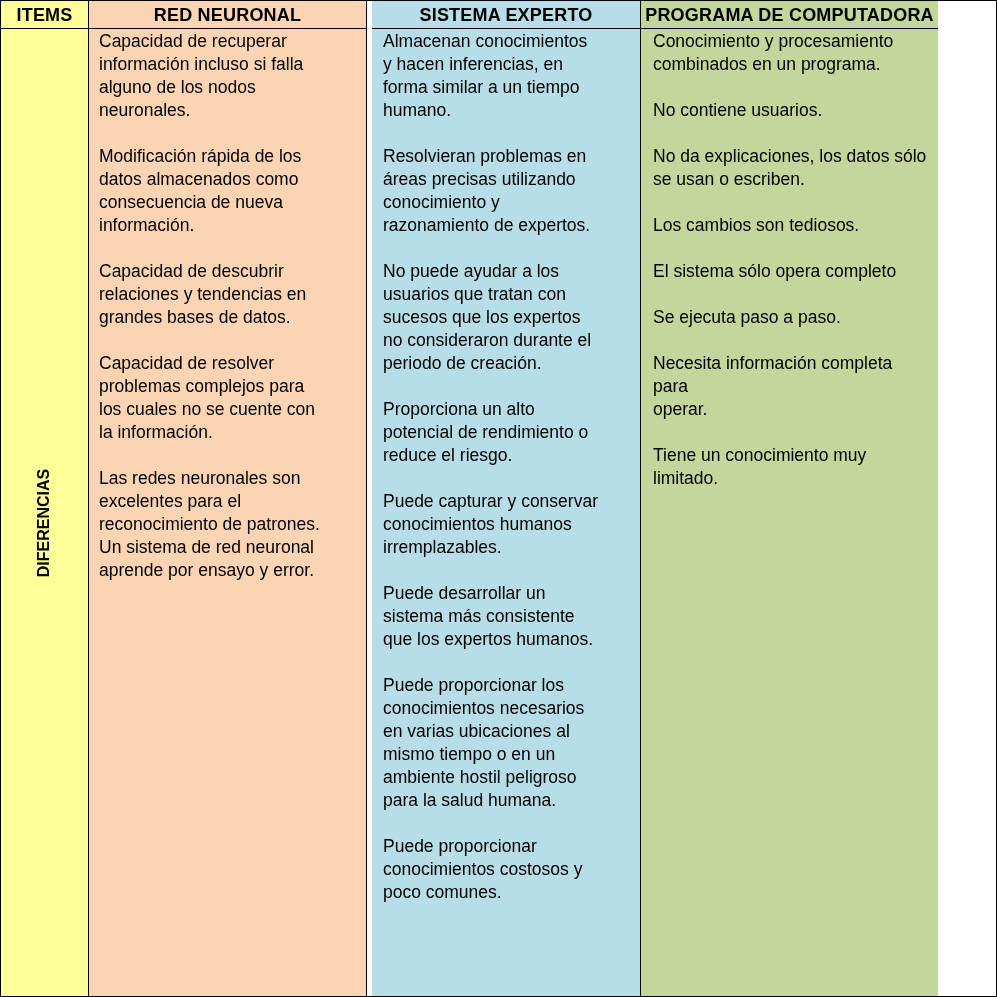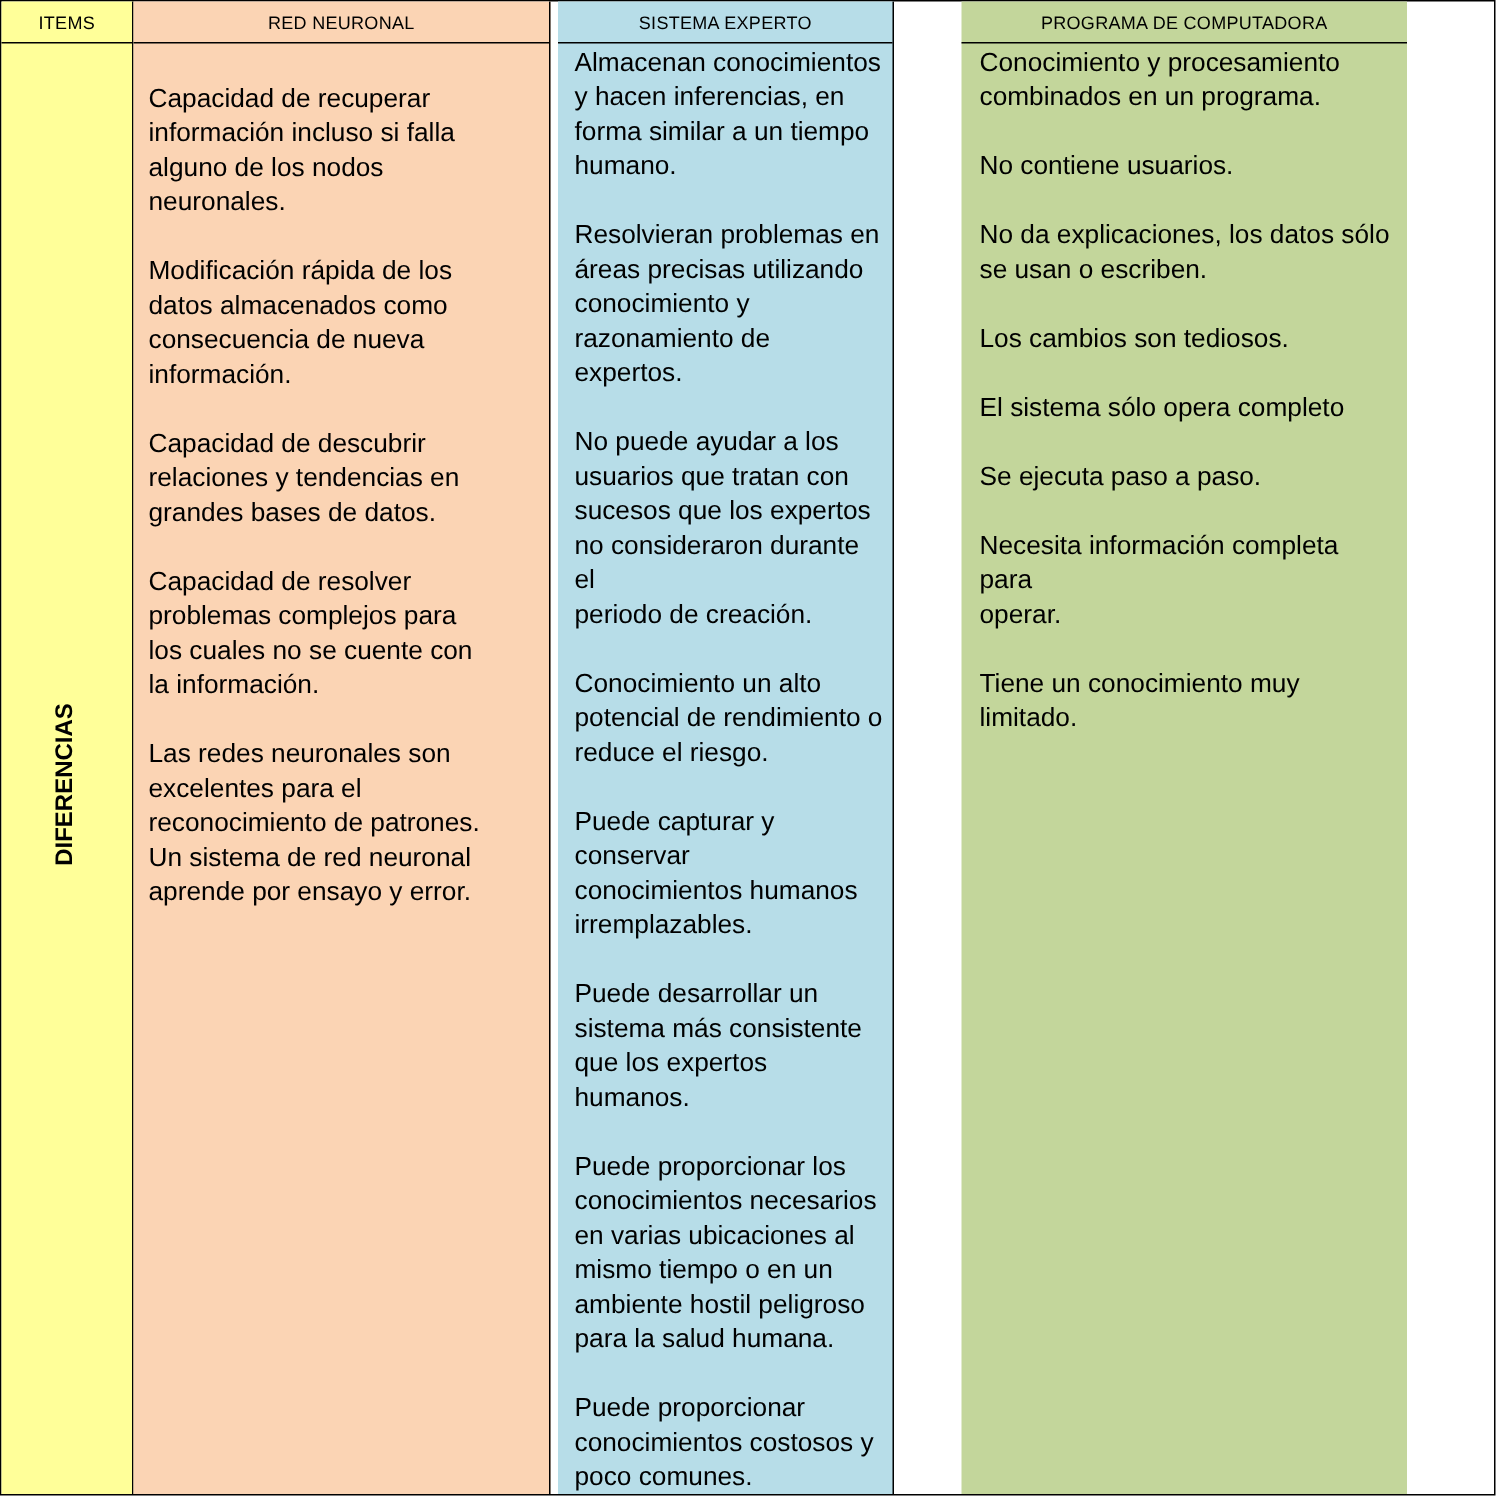--- a/index.html
+++ b/index.html
@@ -6,30 +6,30 @@
   body { width: 997px; height: 997px; overflow: hidden; position: relative; }
   .tbl {
     position: absolute; left: 0; top: 0; width: 995px; height: 995px;
     border: 1px solid #000;
     font-family: "Liberation Sans", sans-serif;
     color: #000;
   }
   .col { position: absolute; top: 0; bottom: 0; box-sizing: border-box; }
   .c0 { left: 0; width: 88px; background: #ffff99; border-right: 1px solid #000; }
   .c1 { left: 88px; width: 278px; background: #fbd4b4; border-right: 1px solid #000; }
-  .c2 { left: 371px; width: 224px; background: #b7dde8; border-right: 1px solid #000; }
+  .c2 { left: 371px; width: 269px; background: #b7dde8; border-right: 1px solid #000; }
   .c3 { left: 640px; width: 297px; background: #c3d69b; }
   .hdr {
     position: absolute; left: 0; right: 0; top: 0; height: 27px;
     border-bottom: 1px solid #000;
-    font-weight: normal; font-size: 12px; text-align: center; line-height: 28px;
+    font-weight: bold; font-size: 18px; text-align: center; line-height: 28px;
     letter-spacing: 0.2px;
   }
   .body { position: absolute; left: 0; right: 0; top: 28px; bottom: 0; }
-  .c1 .body { padding: 1px 8px 0 10px; margin-top: 24px; }
+  .c1 .body { padding: 1px 8px 0 10px; }
   .c2 .body { padding: 1px 6px 0 11px; }
   .c3 .body { padding: 1px 6px 0 12px; }
   .item {
     font-size: 17.5px; line-height: 23px; margin: 0 0 23px 0;
     white-space: pre-line;
   }
   .vert {
     position: absolute; left: 0; right: 0; top: 28px; bottom: 0;
     display: flex; align-items: center; justify-content: center;
   }
@@ -86,21 +86,21 @@
 humano.</div>
       <div class="item">Resolvieran problemas en
 áreas precisas utilizando
 conocimiento y
 razonamiento de expertos.</div>
       <div class="item">No puede ayudar a los
 usuarios que tratan con
 sucesos que los expertos
 no consideraron durante el
 periodo de creación.</div>
-      <div class="item">Conocimiento un alto
+      <div class="item">Proporciona un alto
 potencial de rendimiento o
 reduce el riesgo.</div>
       <div class="item">Puede capturar y conservar
 conocimientos humanos
 irremplazables.</div>
       <div class="item">Puede desarrollar un
 sistema más consistente
 que los expertos humanos.</div>
       <div class="item">Puede proporcionar los
 conocimientos necesarios

